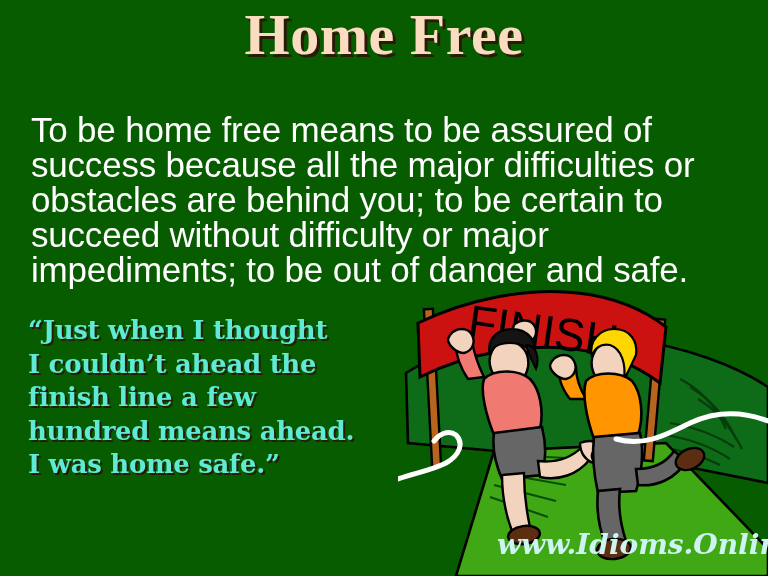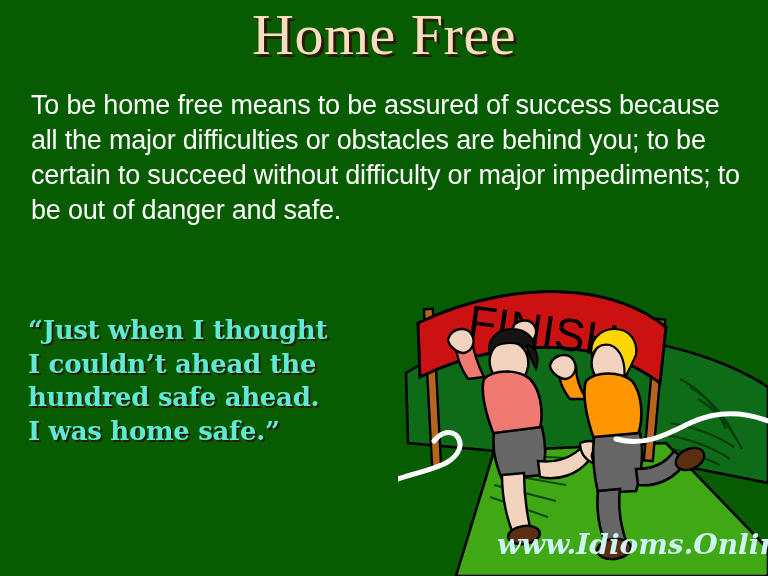--- a/index.html
+++ b/index.html
@@ -22,30 +22,31 @@
     top: 2px;
     left: 0;
     width: 768px;
     text-align: center;
     font-family: "Liberation Serif", "DejaVu Serif", serif;
     font-size: 58px;
     line-height: 66px;
     color: #fadcc0;
     text-shadow: 3px 3px 0 #2a1a08;
     letter-spacing: 0.5px;
+    font-weight: bold;
   }
 
   
   #definition {
     position: absolute;
-    top: 88px;
+    top: 112px;
     left: 31px;
     width: 712px;
     font-family: "Liberation Sans", "DejaVu Sans", sans-serif;
-    font-size: 27px;
+    font-size: 35px;
     line-height: 35px;
     color: #ffffff;
     letter-spacing: -0.2px;
   }
 
   
   #quote {
     position: absolute;
     top: 314px;
     left: 28px;
@@ -90,21 +91,22 @@
 
 <div id="poster">
 
   <div id="title">Home Free</div>
 
   <div id="definition">To be home free means to be assured of success because all the major difficulties or obstacles are behind you; to be certain to succeed without difficulty or major impediments; to be out of danger and safe.</div>
 
   <div id="quote">
     <span class="qline">“Just when I thought</span>
     <span class="qline">I couldn’t ahead the</span>
-    <span class="qline">hundred safe ahead.</span>
+    <span class="qline">finish line a few</span>
+    <span class="qline">hundred means ahead.</span>
     <span class="qline">I was home safe.”</span>
   </div>
 
   <div id="illustration">
     <svg width="370" height="293" viewBox="0 0 370 293" xmlns="http://www.w3.org/2000/svg">
 
       <rect x="0" y="0" width="370" height="293" fill="#075c00"></rect>
 
       <path d="M8,90 C60,56 150,46 230,56 C290,64 340,84 370,104 L370,200 L300,186 L120,170 L10,160 Z" fill="#0e6b18" stroke="#000000" stroke-width="2.6"></path>
 

